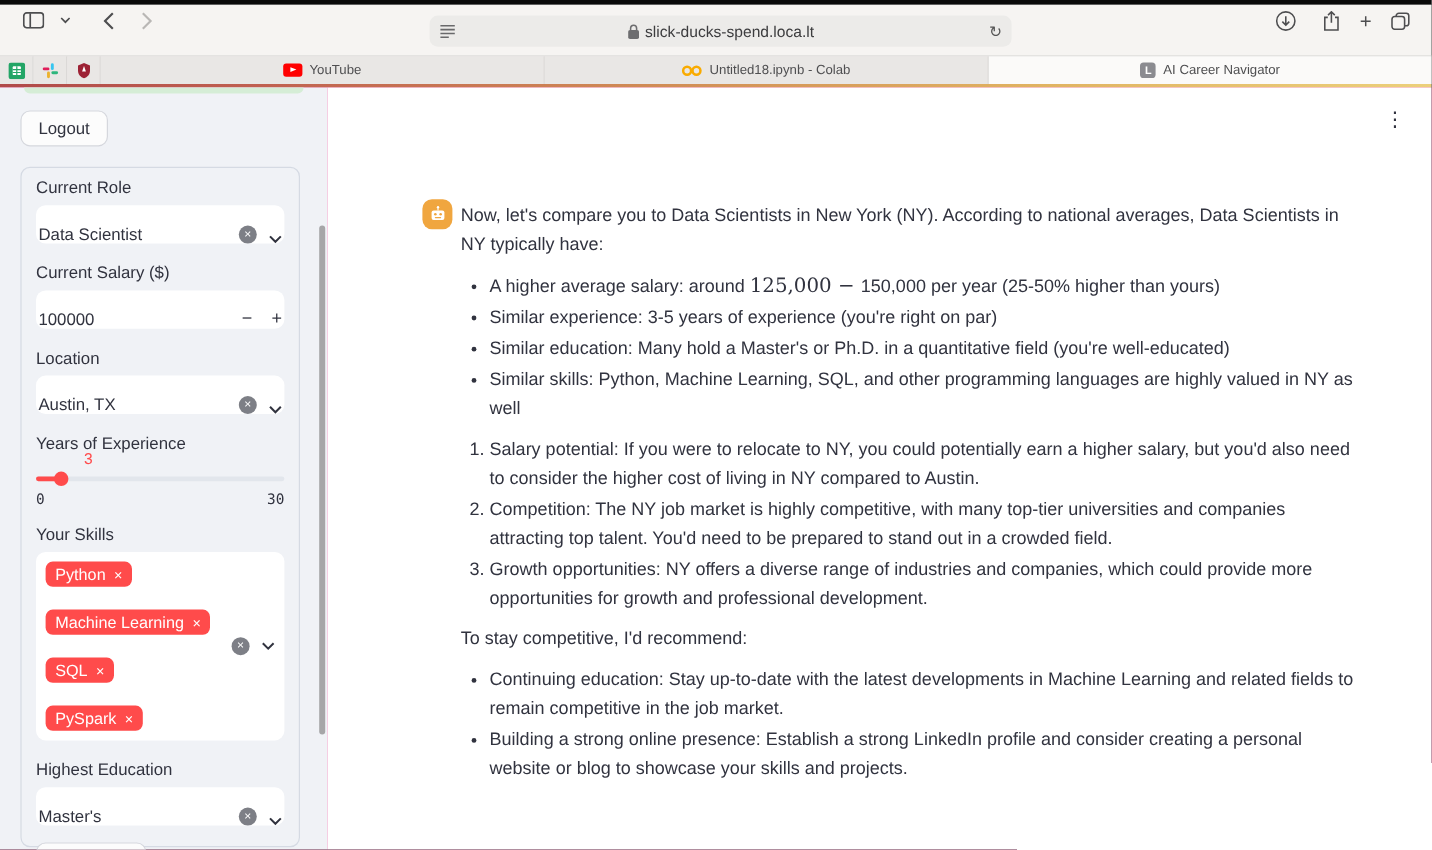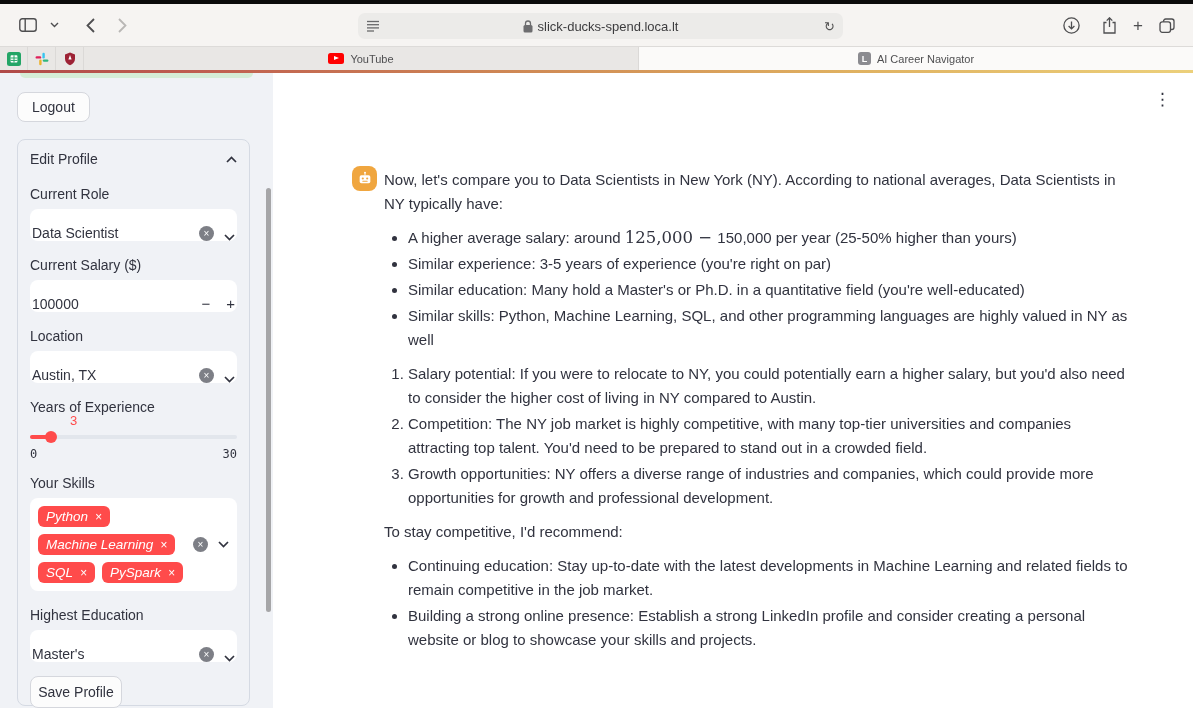--- a/index.html
+++ b/index.html
@@ -2,21 +2,21 @@
 <html><head>
 <meta charset="utf-8">
 <style>
   * { margin:0; padding:0; box-sizing:border-box; }
   html,body { width:1193px; height:708px; overflow:hidden; background:#000; }
   body { font-family:"Liberation Sans", sans-serif; color:#31333F; }
   .screen { position:relative; width:1193px; height:708px; background:#fff; }
 
   
   .top-strip { height:4px; background:#0a0a0a; }
-  .toolbar { position:relative; height:42px; background:#f6f4f2; display:flex; align-items:center; }
+  .toolbar { position:relative; height:42px; background:#f6f4f2; display:flex; align-items:flex-start; }
   .tb-left { display:flex; align-items:center; gap:4px; padding-left:14px; }
   .tb-icon { display:flex; align-items:center; justify-content:center; width:28px; height:26px; color:#4e4e50; }
   .tb-icon.disabled { color:#b9b7b5; }
   .url-bar { position:absolute; left:358px; top:9px; width:485px; height:26px; background:#ecebe9; border-radius:7px; display:flex; align-items:center; }
   .url-reader { position:absolute; left:8px; color:#69696b; display:flex; }
   .url-center { margin:0 auto; display:flex; align-items:center; gap:5px; font-size:13px; color:#3c3c3e; }
   .url-reload { position:absolute; right:8px; font-size:13px; color:#555; }
   .tb-right { position:absolute; right:12px; display:flex; align-items:center; gap:10px; }
   .glyph-btn { font-size:17px; color:#4e4e50; line-height:1; }
 
@@ -49,21 +49,21 @@
   .stepper span { cursor:default; }
 
   .slider-wrap { position:relative; padding:14px 0 0; }
   .slider-value { position:absolute; top:-2px; left:40px; font-size:13px; color:#ff4b4b; }
   .slider-track { position:relative; height:4px; background:#e2e6ec; border-radius:2px; margin-top:6px; }
   .slider-fill { position:absolute; left:0; top:0; height:4px; width:10%; background:#ff4b4b; border-radius:2px; }
   .slider-handle { position:absolute; left:calc(10% - 6px); top:-4px; width:12px; height:12px; border-radius:50%; background:#ff4b4b; }
   .slider-minmax { display:flex; justify-content:space-between; font-family:"DejaVu Sans Mono", monospace; font-size:12px; color:#31333F; margin-top:8px; }
 
   .multiselect { background:#fff; border-radius:8px; padding:8px 8px; display:flex; align-items:center; }
-  .chips { display:flex; flex-wrap:wrap; gap:7px; width:152px;font-style:italic; }
+  .chips { display:flex; flex-wrap:wrap; gap:19px; width:152px; }
   .chip { background:#ff4b4b; color:#fff; font-size:13.5px; border-radius:6px; padding:3px 8px; display:flex; align-items:center; gap:7px; white-space:nowrap; }
   .chip .rm { font-size:12px; }
   .ms-icons { margin-left:auto; display:flex; align-items:center; }
 
   .save-btn { margin-top:14px; height:32px; width:92px; background:#fcfcfc; border:1px solid #d5d7dd; border-radius:8px; font-size:14px; color:#31333F; display:flex; align-items:center; justify-content:center; }
   .sb-scroll { position:absolute; right:2px; top:115px; width:5px; height:424px; background:#a6a6a8; border-radius:3px; }
 
   
   .main { position:relative; flex:1; background:#fff; height:100%; overflow:hidden; }
   .kebab { position:absolute; top:16px; right:22px; font-size:17px; color:#31333F; letter-spacing:0; }
@@ -185,43 +185,44 @@
         <svg width="12" height="14" viewBox="0 0 12 14">
             <path d="M6 0.5l5 2v4.2c0 3.4-2.1 5.4-5 6.6-2.9-1.2-5-3.2-5-6.6V2.5z" fill="#9d2235"></path>
             <path d="M6 3l1.6 4.5H4.4z" fill="#fff"></path>
           </svg>
       </span>
     </div>
     <div class="tab">
       <span class="yt-badge"></span>
       <span>YouTube</span>
     </div>
+    <div class="tab">
+      <span>
+        <svg width="17" height="10" viewBox="0 0 17 10" fill="none" stroke="#F9AB00" stroke-width="2.1">
+            <circle cx="4.6" cy="5" r="3.3"></circle>
+            <circle cx="12.4" cy="5" r="3.3"></circle>
+          </svg>
+      </span>
+      <span>Untitled18.ipynb - Colab</span>
+    </div>
     <div class="tab active">
       <span class="ltab-badge">L</span>
       <span>AI Career Navigator</span>
     </div>
   </div>
 
   <div class="decoration"></div>
 
   <div class="page">
 
     <aside class="sidebar">
       <div class="success-sliver"></div>
       <button class="logout-btn">Logout</button>
 
       <div class="expander">
-        <div class="exp-header">
-          <span>Edit Profile</span>
-          <span class="chev">
-            <svg width="11" height="7" viewBox="0 0 11 7" fill="none" stroke="#31333F" stroke-width="1.7">
-                <path d="M1 6l4.5-4.5L10 6"></path>
-              </svg>
-          </span>
-        </div>
 
         <div class="field-label">Current Role</div>
         <div class="input-row">
           <span class="grow">Data Scientist</span>
           <span class="xcircle">×</span>
           <span class="chev">
             <svg width="11" height="7" viewBox="0 0 11 7" fill="none" stroke="#31333F" stroke-width="1.7">
                 <path d="M1 1l4.5 4.5L10 1"></path>
               </svg>
           </span>

